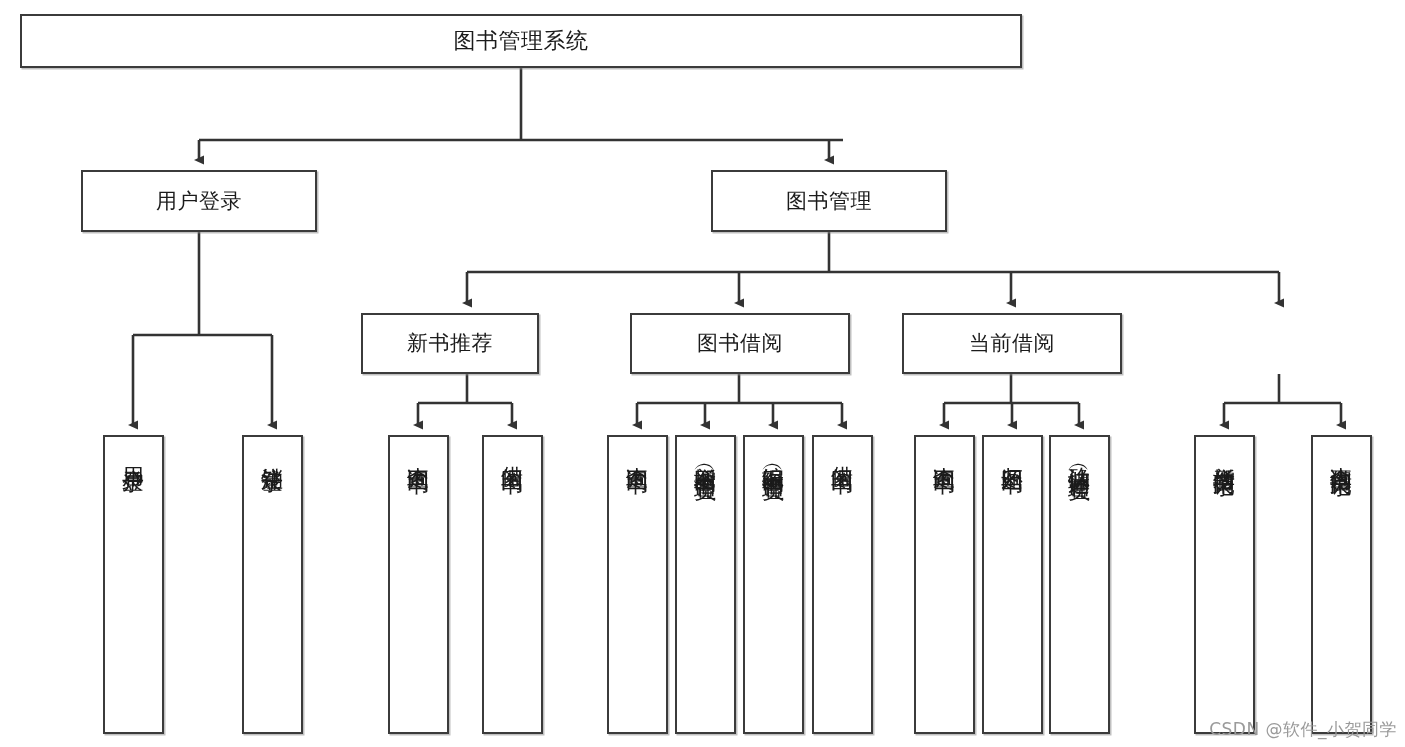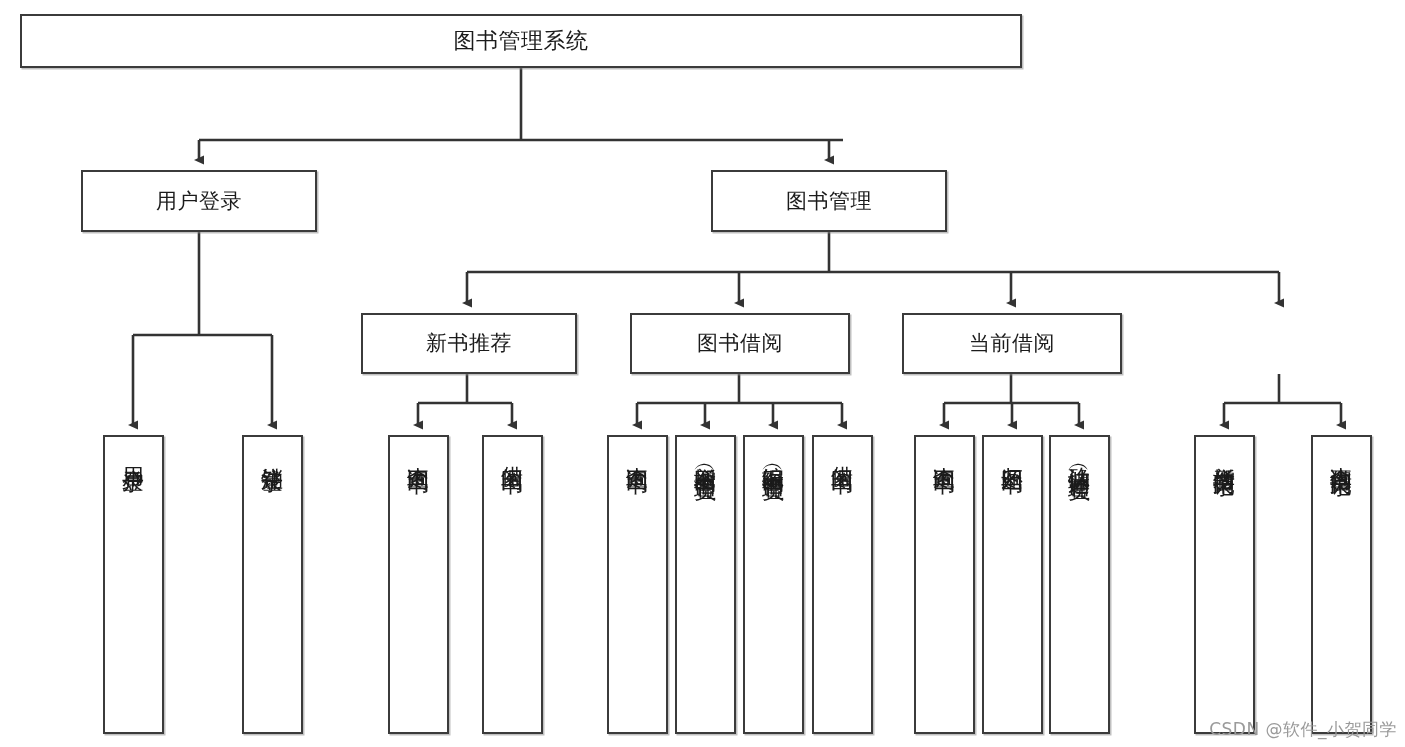--- a/index.html
+++ b/index.html
@@ -133,21 +133,21 @@
     <span class="lbl">图书管理系统</span>
   </div>
 
   <div class="node h" style="left:81px; top:170px; width:236px; height:62px;">
     <span class="lbl">用户登录</span>
   </div>
   <div class="node h" style="left:711px; top:170px; width:236px; height:62px;font-family:Liberation Serif, serif;">
     <span class="lbl">图书管理</span>
   </div>
 
-  <div class="node h" style="left:361px; top:313px; width:216px; height:61px;">
+  <div class="node h" style="left:361px; top:313px; width:178px; height:61px;">
     <span class="lbl">新书推荐</span>
   </div>
   <div class="node h" style="left:902px; top:313px; width:220px; height:61px;">
     <span class="lbl">当前借阅</span>
   </div>
   <div class="node h" style="left:630px; top:313px; width:220px; height:61px;">
     <span class="lbl">图书借阅</span>
   </div>
 
   <div class="node v" style="left:103px; top:435px; width:61px; height:299px;">

